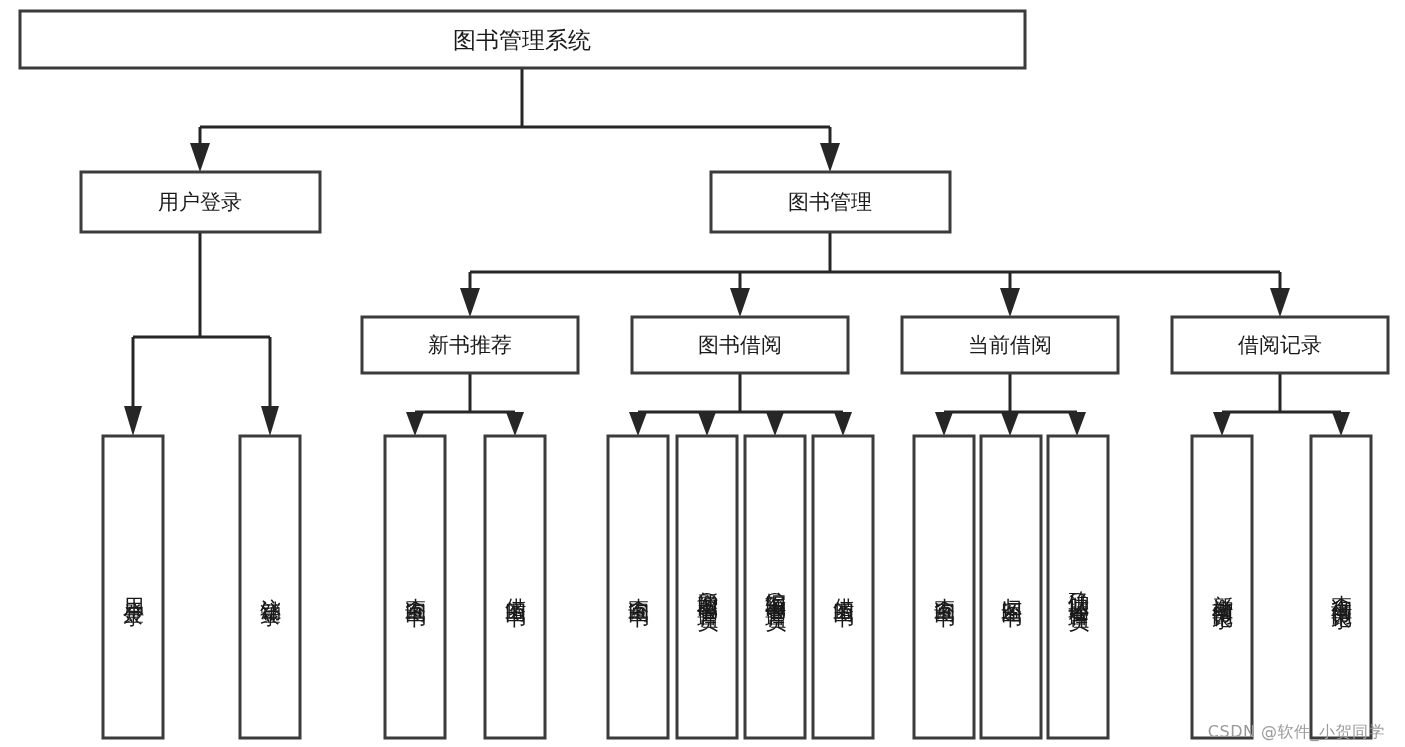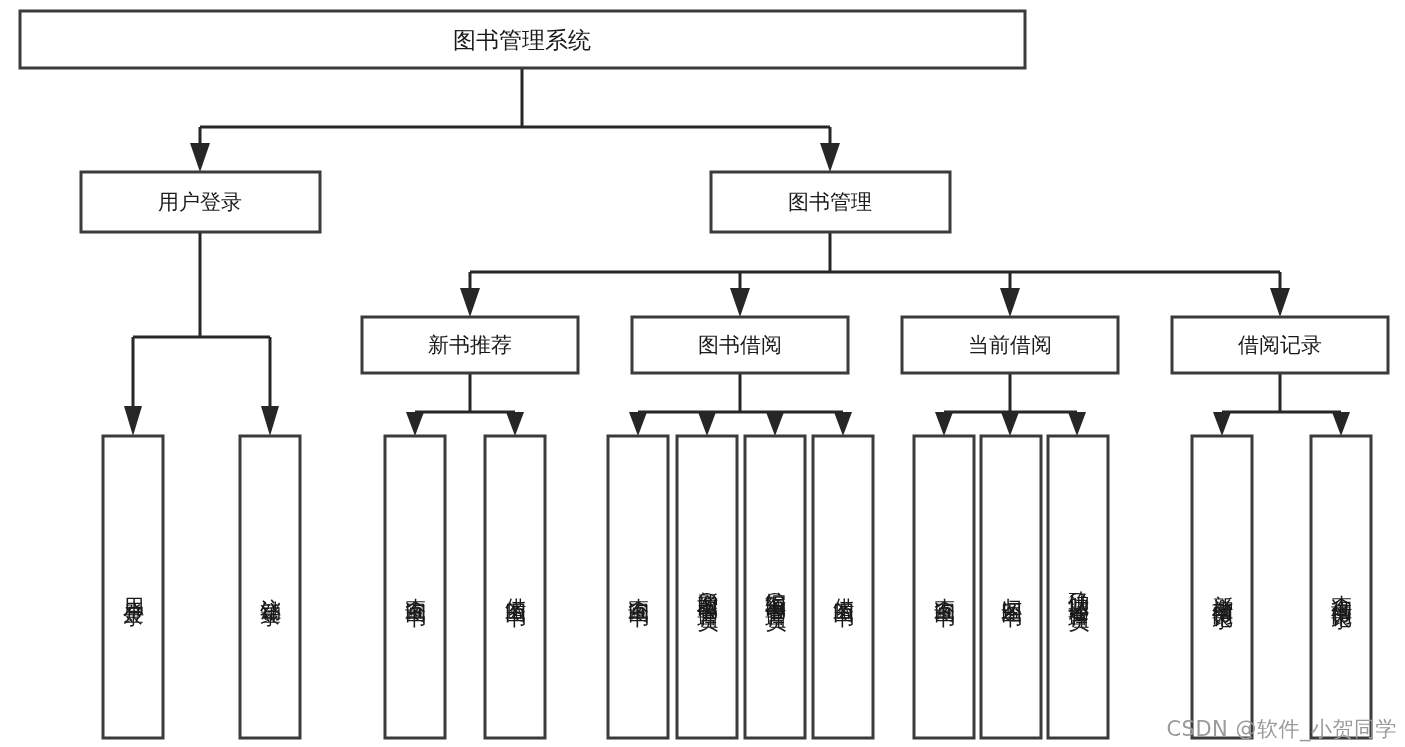--- a/index.html
+++ b/index.html
@@ -69,24 +69,24 @@
     font-family: "DejaVu Sans", "Liberation Sans", sans-serif;
     font-size: 21px;
     line-height: 1.22;
     letter-spacing: 3px;
     color: #1a1a1a;
     white-space: nowrap;
     text-align: center;
   }
   .watermark {
     position: absolute;
-    right: 8px;
+    right: 20px;
     bottom: 4px;
     font-family: "DejaVu Sans", "Liberation Sans", sans-serif;
-    font-size: 21px;
+    font-size: 16px;
     color: #9a9a9a;
     letter-spacing: 0.5px;
     white-space: nowrap;
   }
 </style>
 </head>
 <body>
 
 <div id="diagram-root">
 

